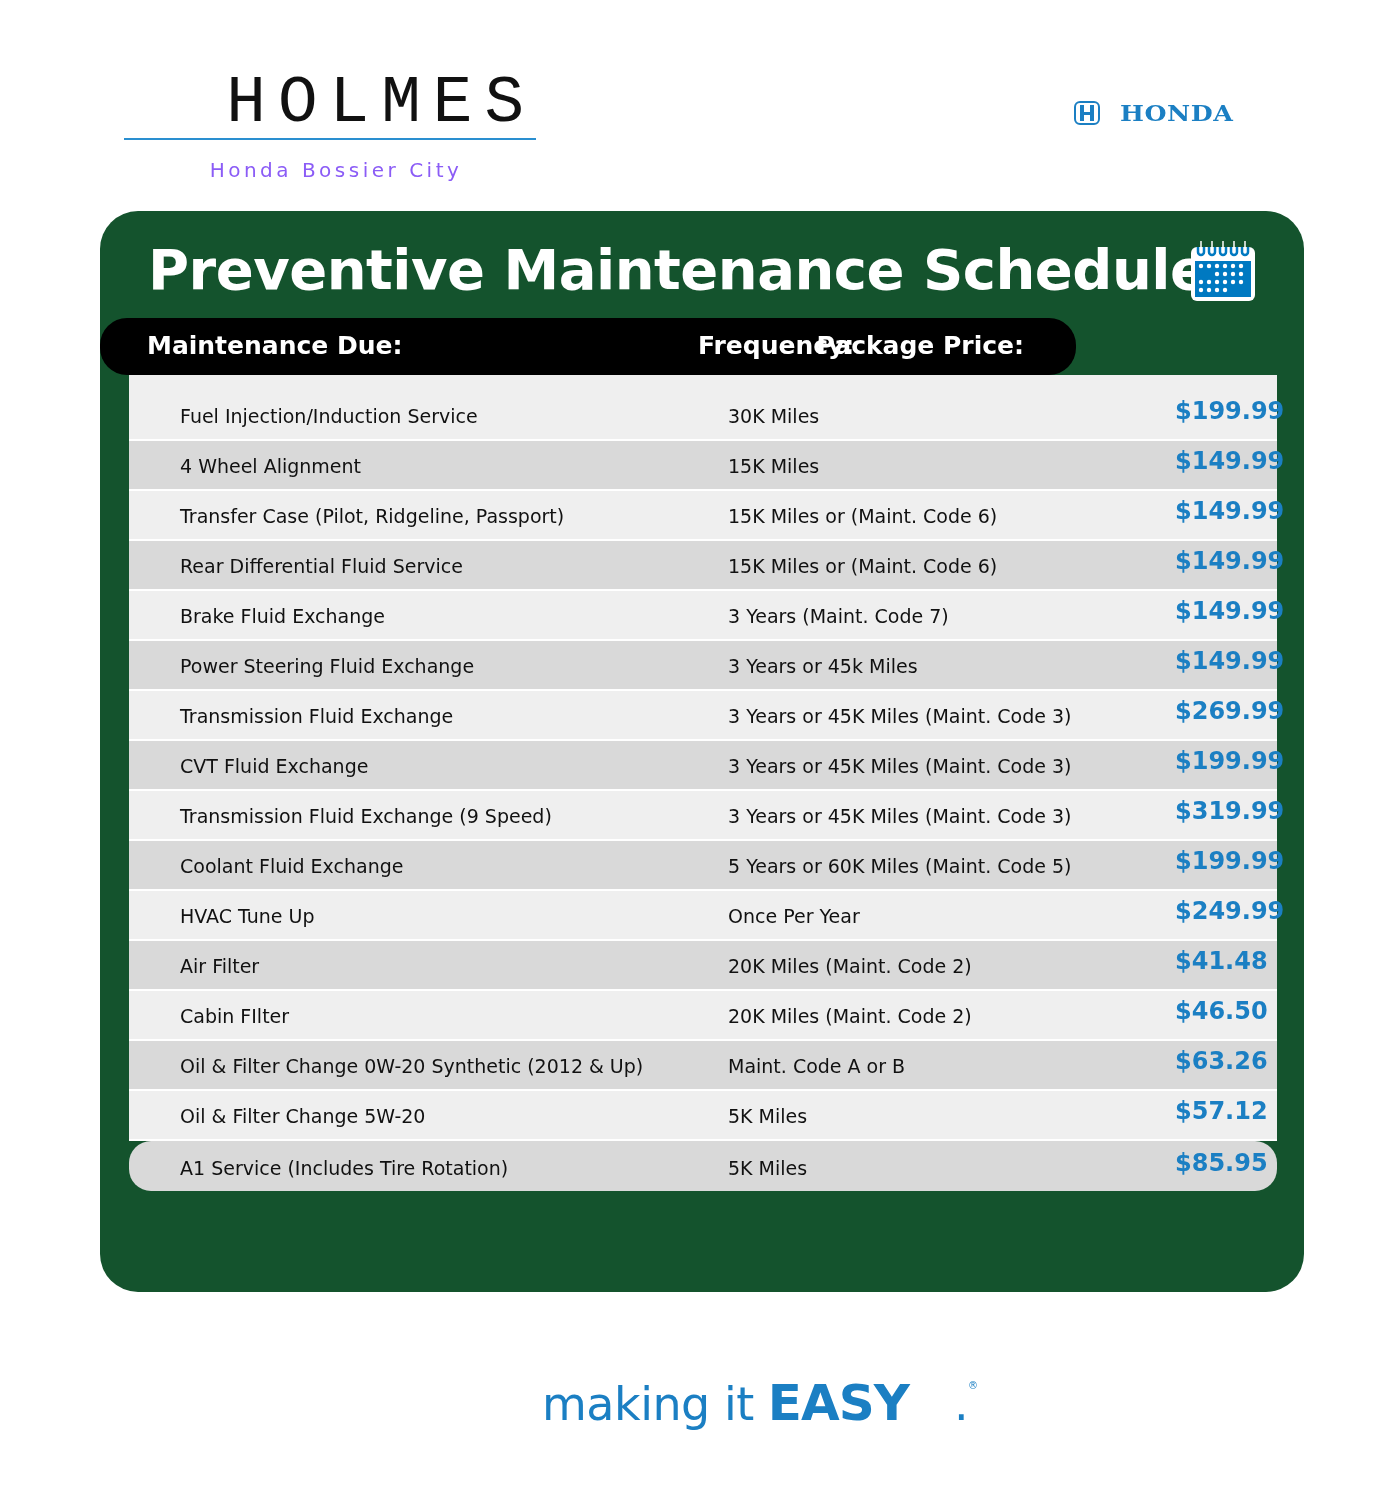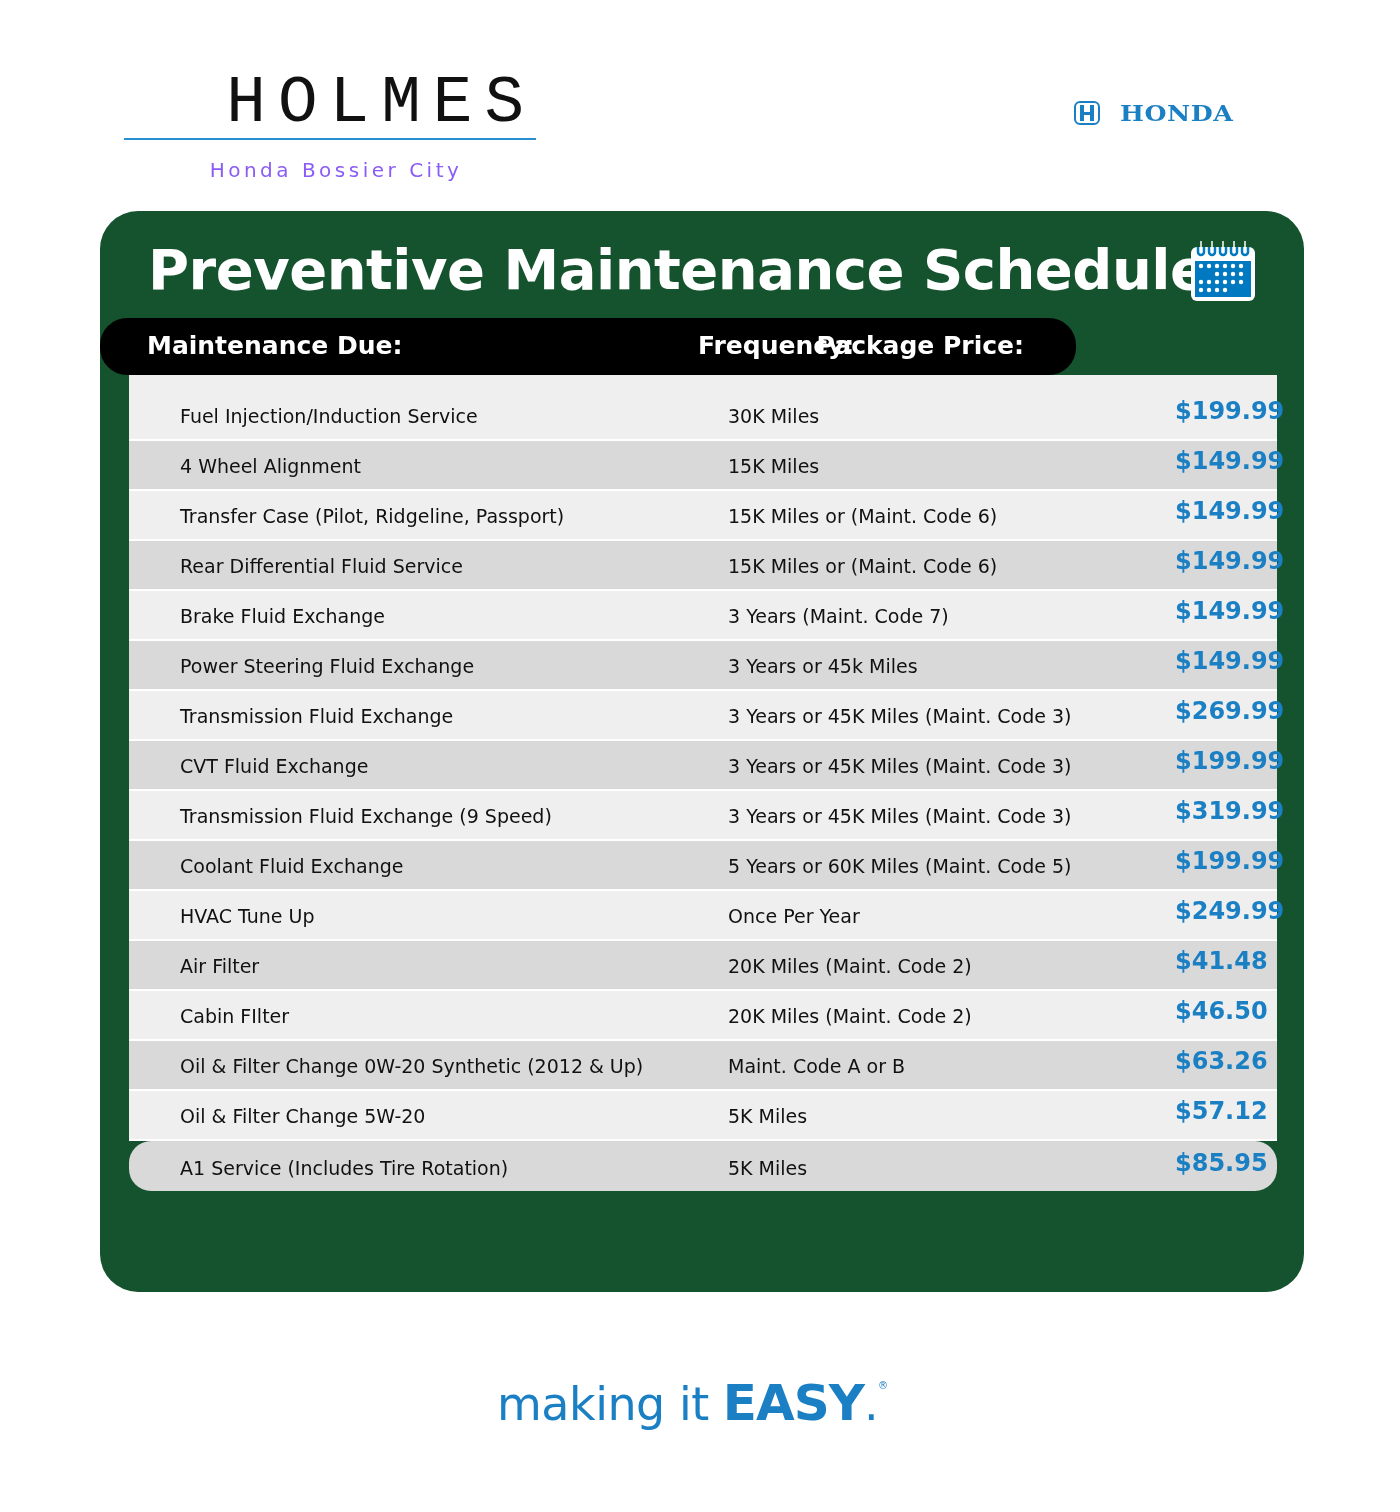--- a/index.html
+++ b/index.html
@@ -56,21 +56,21 @@
   .row { position: relative; height: 50px; border-bottom: 2px solid #ffffff; background: #efefef; }
   .row:first-child { height: 66px; }
   .row:nth-child(even) { background: #d9d9d9; }
   .row:last-child { border-bottom: none; border-radius: 22px; }
   .cell { position: absolute; bottom: 12px; font-family: "DejaVu Sans", sans-serif; font-size: 19px; color: #111; }
   .c-name { left: 51px; }
   .c-freq { left: 599px; }
   .c-price { left: 1046px; bottom: 14px; font-size: 24px; font-weight: bold; color: #1b7fc3; }
 
   .tagline { position: absolute; left: 497px; top: 1374px; color: #1b7fc3; font-family: "DejaVu Sans", sans-serif; }
-  .tag-light { font-size: 46px; font-weight: normal; letter-spacing: -0.5px; }
+  .tag-light { font-size: 46px; font-weight: normal; letter-spacing: -0.5px; margin-left: 45px; }
   .tag-bold { font-size: 50px; font-weight: bold; letter-spacing: -1px; }
   .tag-reg { font-size: 10px; vertical-align: top; position: relative; top: 6px; }
 </style>
 </head>
 <body>
 
 <div class="logo-block">
   <div class="logo-main">HOLMES</div>
   <div class="logo-rule"></div>
   <div class="logo-sub">Honda Bossier City</div>

